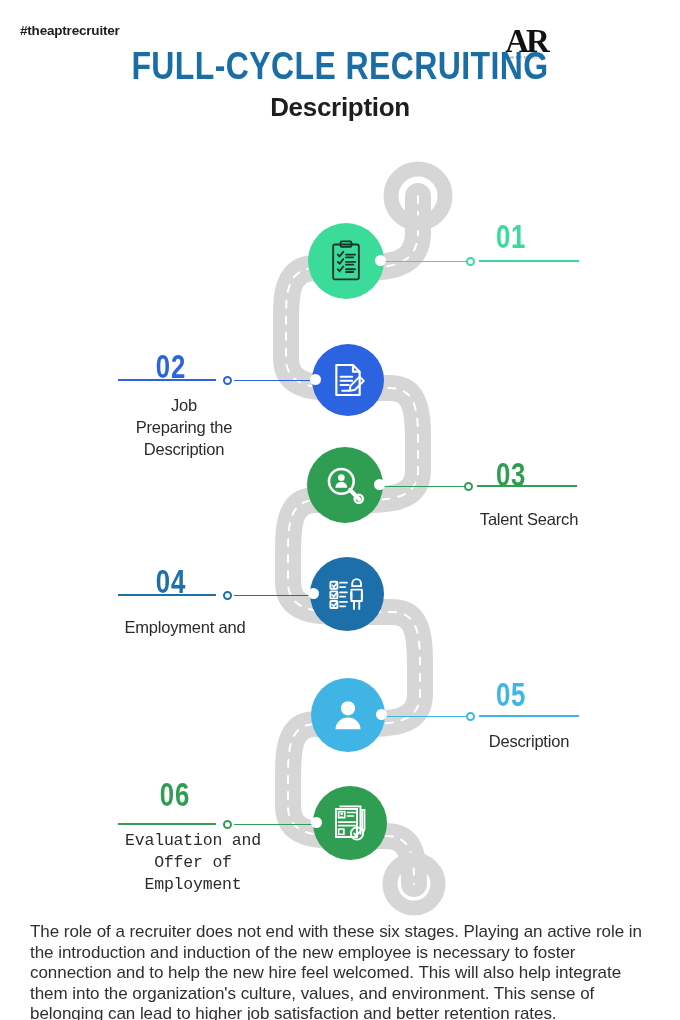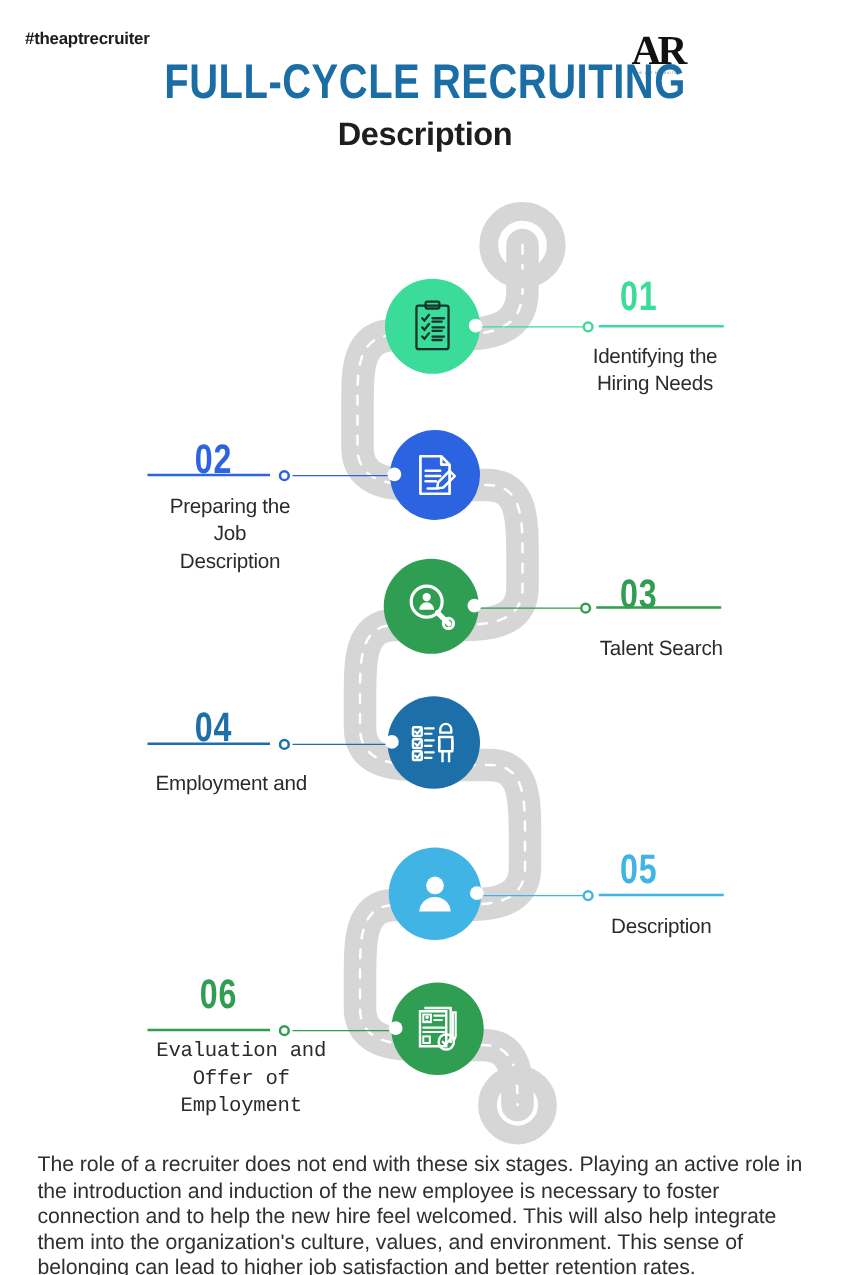--- a/index.html
+++ b/index.html
@@ -206,45 +206,41 @@
             <path d="M24,33 h10"></path>
           <path d="M24,20 h8"></path>
             <path d="M24,28 h8"></path>
             <path d="M24,36 h8"></path>
         </g>
       </svg>
     </span>
     <i class="knob" style="right:-2px; top:32px;"></i>
   </div>
   <div class="num right" style="left:496px; top:218px; color:#3bdb9a;">01</div>
-  <div class="cap right" style="left:436px; top:274px; width:176px;">
-    <div>Identifying the</div>
-    <div>Hiring Needs</div>
-  </div>
 
   <div class="node" style="left:312px; top:344px; width:72px; height:72px; background:#2b63e0;">
     <span>
       <svg width="40" height="40" viewBox="0 0 48 48">
         <path d="M10,6 h20 l8,8 v28 h-28 z" fill="none" stroke="#ffffff" stroke-width="2.6" stroke-linejoin="round"></path>
         <path d="M30,6 v8 h8" fill="none" stroke="#ffffff" stroke-width="2.6" stroke-linejoin="round"></path>
         <g stroke="#ffffff" stroke-width="2.4" stroke-linecap="round">
           <path d="M15,20 h14"></path>
             <path d="M15,25 h14"></path>
             <path d="M15,30 h10"></path>
             <path d="M17,37 h8"></path>
         </g>
         <path d="M38,20 l5,5 l-11,11 l-6,1 l1,-6 z" fill="none" stroke="#ffffff" stroke-width="2.4" stroke-linejoin="round"></path>
       </svg>
     </span>
     <i class="knob" style="left:-2px; top:30px;"></i>
   </div>
   <div class="num left" style="left:100px; top:348px; width:86px; color:#2b63e0;">02</div>
   <div class="cap left" style="left:96px; top:394px; width:176px;">
+    <div>Job</div>
     <div>Preparing the</div>
-    <div>Job</div>
     <div>Description</div>
   </div>
 
   <div class="node" style="left:307px; top:447px; width:76px; height:76px; background:#2f9e53;">
     <span>
       <svg width="44" height="44" viewBox="0 0 48 48">
         <circle cx="20" cy="20" r="13.5" fill="none" stroke="#ffffff" stroke-width="2.8"></circle>
         <path d="M29.5,29.5 l10,10" stroke="#ffffff" stroke-width="4.5" stroke-linecap="round"></path>
         <circle cx="39" cy="39" r="4.5" fill="none" stroke="#ffffff" stroke-width="2.6"></circle>
         <circle cx="20" cy="16" r="3.6" fill="#ffffff"></circle>

